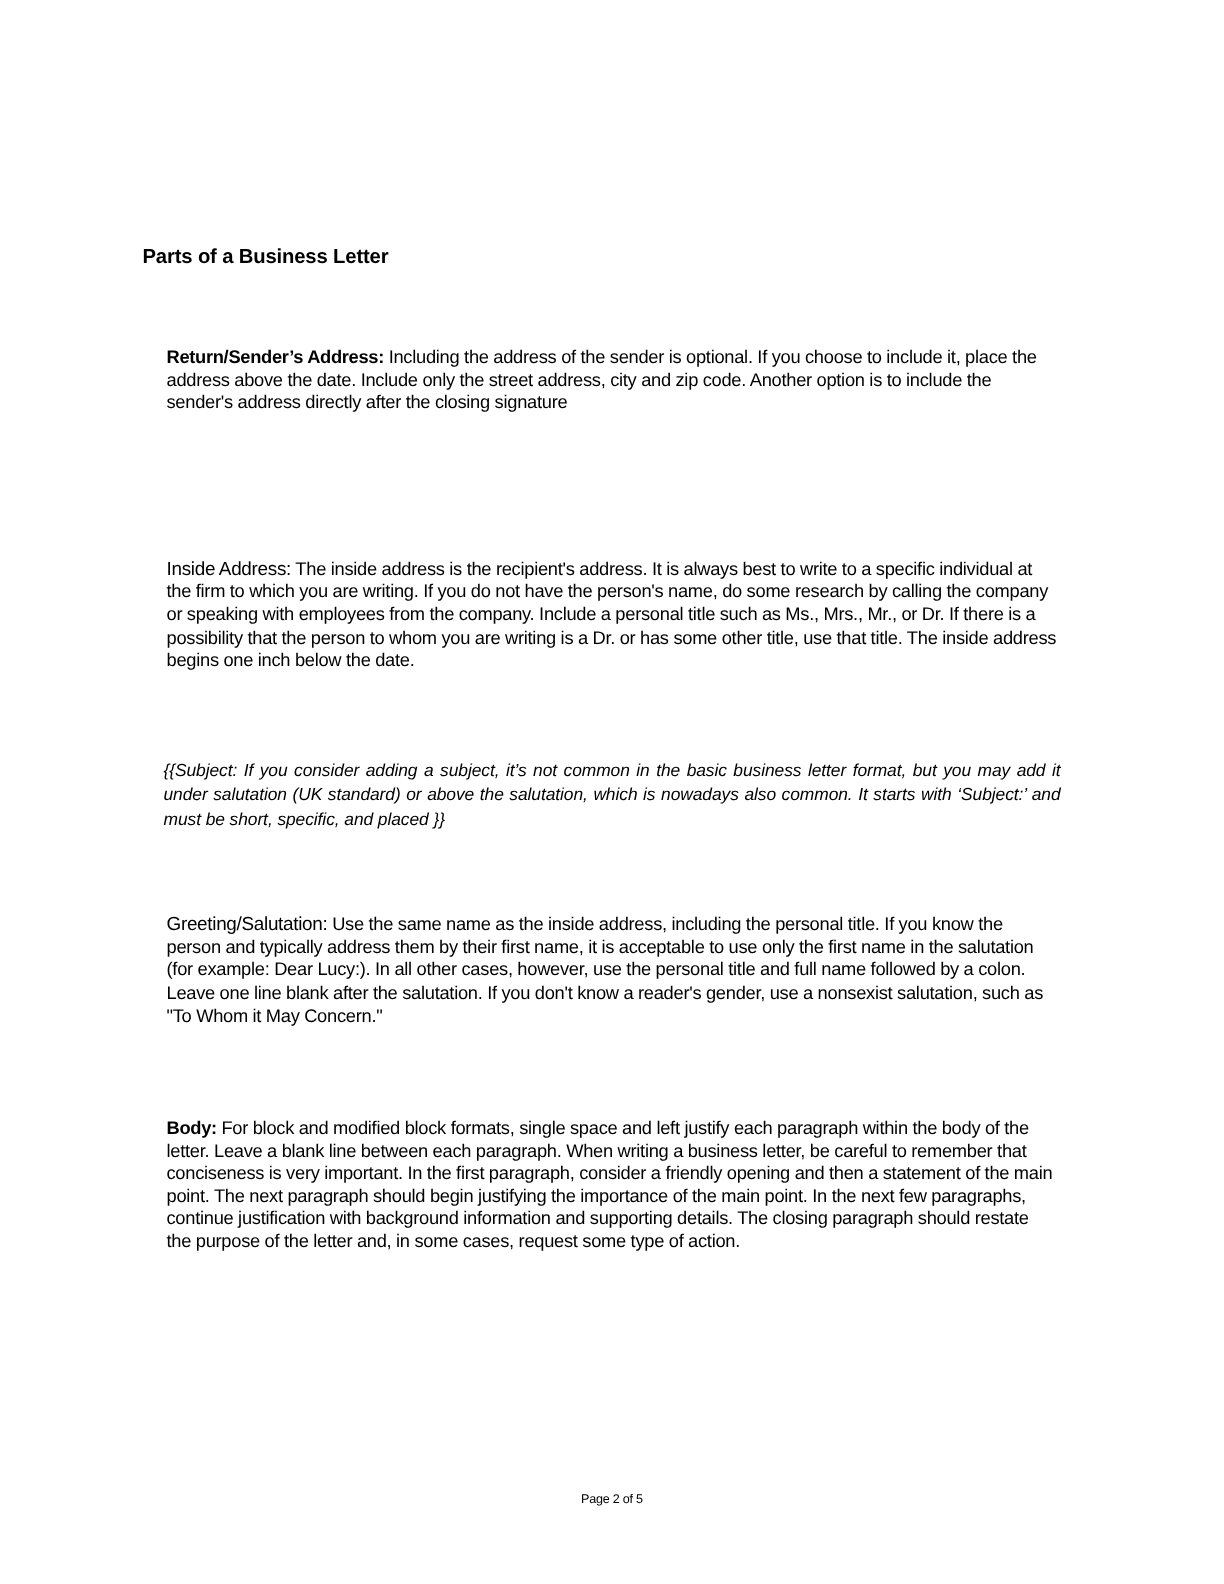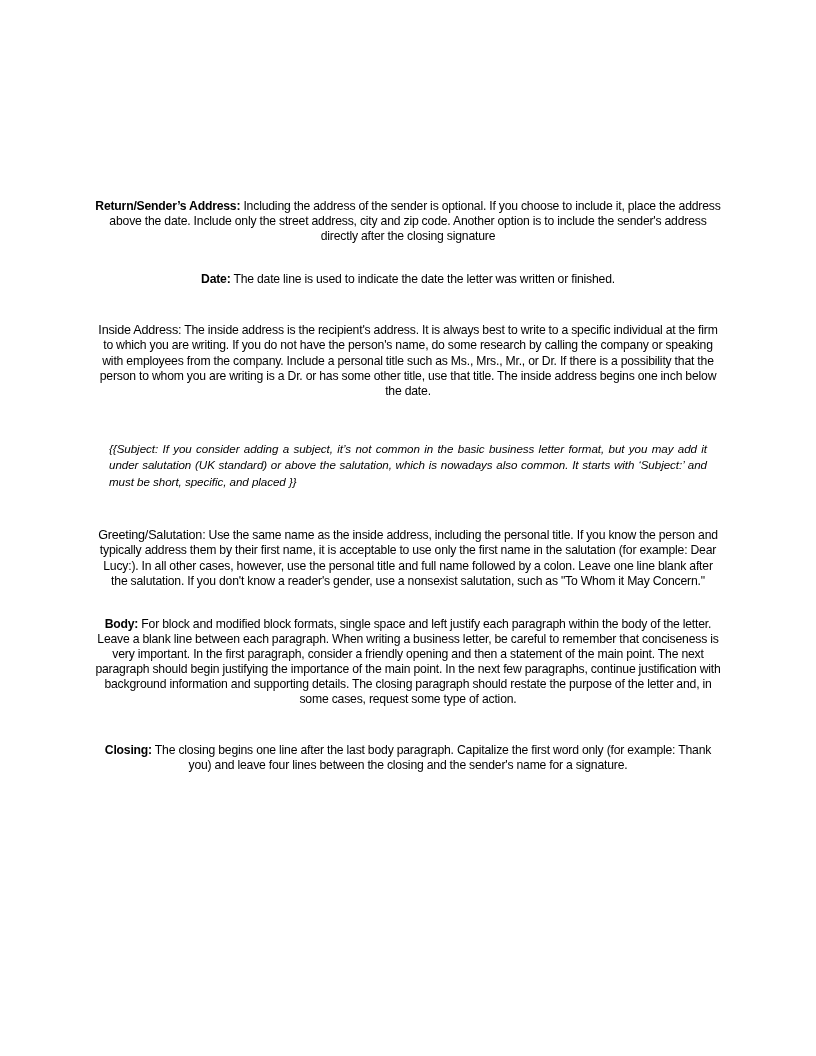--- a/index.html
+++ b/index.html
@@ -32,22 +32,22 @@
   .doc-title {
     font-size: 13.5px;
     font-weight: bold;
     letter-spacing: -0.1px;
     margin: 0 0 0 0;
     line-height: 16px;
   }
   .block {
     font-size: 12.2px;
     line-height: 15.1px;
-    text-align: center;
-    margin: 0;
+    text-align: left;
+    margin: 16px;
     letter-spacing: -0.18px;
     word-spacing: -0.1px;
   }
   .gap-lg { height: 36px; }
   .gap-md { height: 28px; }
   .gap-sm { height: 24px; }
   .lbl {
     font-weight: normal;
     font-size: 12.6px;
     letter-spacing: -0.2px;
@@ -76,45 +76,45 @@
     letter-spacing: -0.15px;
   }
 </style>
 </head>
 <body>
 
 <div class="page">
 
   <div class="content">
 
+    <h1 class="doc-title">Parts of a Business Letter</h1>
 
     <div class="gap-lg"></div>
 
     <p class="block"><span class="lbl-sm">Return/Sender’s Address:</span><span> Including the address of the sender is optional. If you choose to include it, place the address above the date. Include only the street address, city  and zip code. Another option is to include the sender's address directly after the closing signature</span></p>
 
     <div class="gap-md"></div>
 
-    <p class="block"><span class="lbl-sm">Date:</span><span> The date line is used to indicate the date the letter was written or finished.</span></p>
 
     <div class="gap-lg"></div>
 
     <p class="block"><span class="lbl">Inside Address:</span><span> The inside address is the recipient's address. It is always best to write to a specific individual at the firm to which you are writing. If you do not have the person's name, do some research by calling the company or speaking with employees from the company. Include a personal title such as Ms., Mrs., Mr., or Dr. If there is a possibility that the person to whom you are writing is a Dr. or has some other title, use that title. The inside address begins one inch below the date.</span></p>
 
     <div class="gap-md"></div>
 
     <p class="subject-note">{{Subject: If you consider adding a subject, it’s not common in the basic business letter format, but you may add it under salutation (UK standard) or above the salutation, which is nowadays also common. It starts with ‘Subject:’ and must be short, specific, and placed }}</p>
 
     <div class="gap-sm"></div>
 
     <p class="block"><span class="lbl">Greeting/Salutation:</span><span>  Use the same name as the inside address, including the personal title. If you know the person and typically address them by their first name, it is acceptable to use only the first name in the salutation (for example: Dear Lucy:). In all other cases, however, use the personal title and full name followed by a colon. Leave one line blank after the salutation. If you don't know a reader's gender, use a nonsexist salutation, such as "To Whom it May Concern."</span></p>
 
     <div class="gap-md"></div>
 
     <p class="block"><span class="lbl-sm">Body:</span><span> For block and modified block formats, single space and left justify each paragraph within the body of the letter. Leave a blank line between each paragraph. When writing a business letter, be careful to remember that conciseness is very important. In the first paragraph, consider a friendly opening and then a statement of the main point. The next paragraph should begin justifying the importance of the main point. In the next few paragraphs, continue justification with background information and supporting details. The closing paragraph should restate the purpose of the letter and, in some cases, request some type of action.</span></p>
 
     <div class="gap-lg"></div>
 
-    <p class="block"><span class="lbl-sm">Closing:</span><span> The closing begins one line after the last body paragraph. Capitalize the first word only (for example: Thank you) and leave four lines between the closing and the sender's name for a signature.</span></p>
 
   </div>
 
+  <div class="footer">Page 2 of 5</div>
 
 </div>
 
 </body></html>

